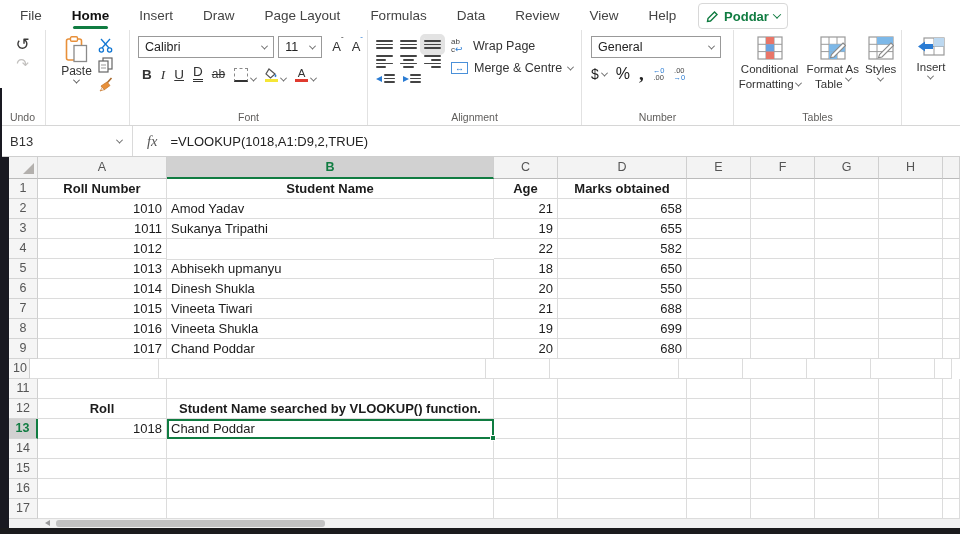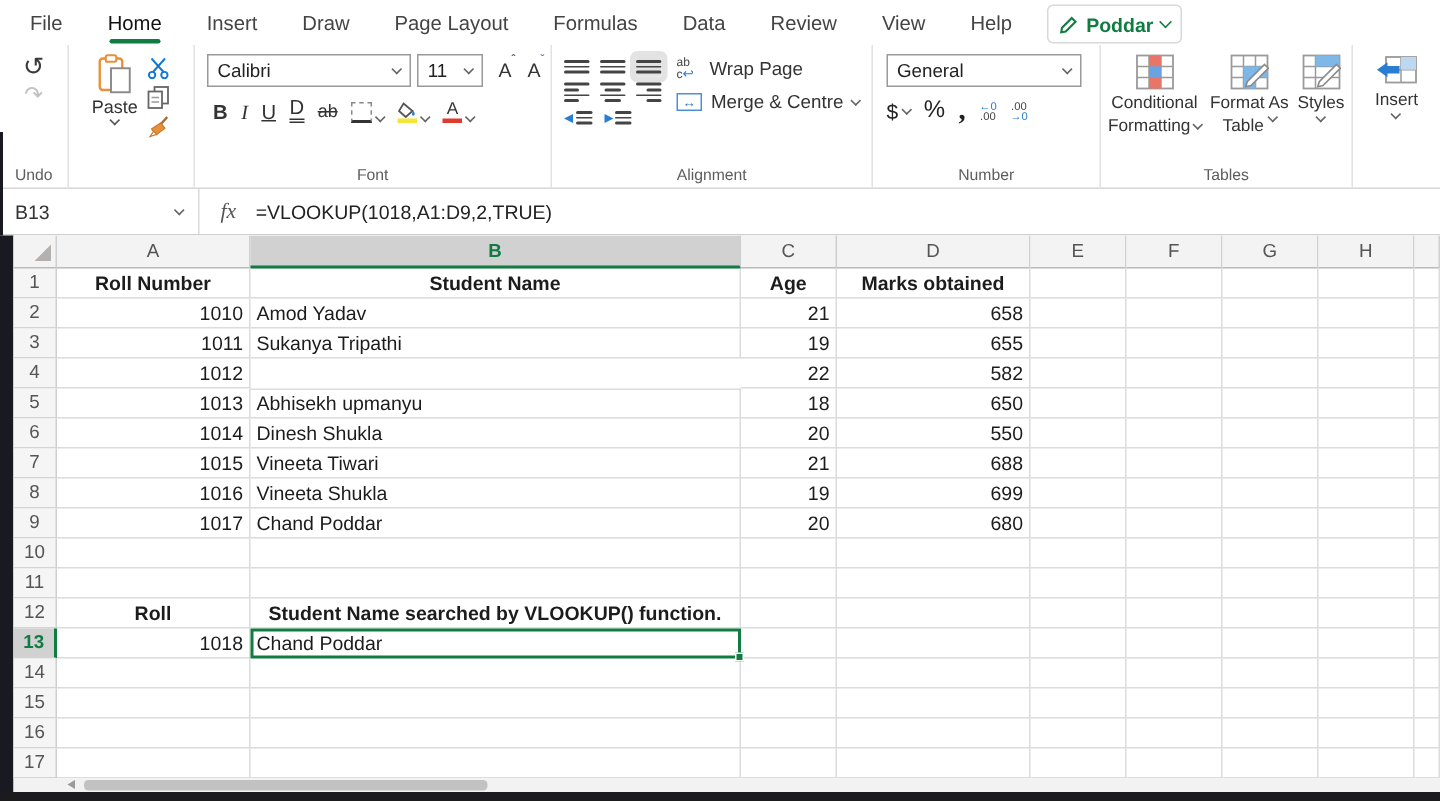--- a/index.html
+++ b/index.html
@@ -4,21 +4,21 @@
 <style>
   :root { --accent:#107c41; }
   * { margin:0; padding:0; box-sizing:border-box; }
   body { background:#e8e8e8; font-family:"Liberation Sans","DejaVu Sans",sans-serif; }
   .window { position:relative; width:960px; height:534px; background:#fff; overflow:hidden; }
 
   
   .tabbar { position:absolute; left:0; top:0; width:960px; height:30px; background:#fff; display:flex; align-items:stretch; }
   .tabs { display:flex; align-items:stretch; padding-left:20px; }
   .tab { position:relative; display:flex; align-items:center; margin-right:30px; font-size:13.5px; color:#444; cursor:default; white-space:nowrap; }
-  .tab.active { color:#111; font-weight:400; }
+  .tab.active { color:#111; font-weight:700; }
   .tab.active::after { content:""; position:absolute; left:1px; right:1px; bottom:1px; height:3px; background:var(--accent); border-radius:2px; }
   .editing-btn { position:absolute; left:698px; top:3px; width:90px; height:26px; display:flex; align-items:center; justify-content:center; gap:5px; border:1px solid #d8d8d8; border-radius:4px; background:#fff; color:var(--accent); font-weight:700; font-size:13px; }
   .chev { display:inline-block; width:6px; height:6px; border-right:1.6px solid currentColor; border-bottom:1.6px solid currentColor; transform:rotate(45deg) translate(-1px,-1px); }
   .chev.sm { width:5px; height:5px; }
 
   
   .ribbon { position:absolute; left:0; top:30px; width:960px; height:96px; background:#fff; border-bottom:1px solid #d6d6d6; display:flex; }
   .rgroup { position:relative; border-right:1px solid #e2e2e2; padding:6px 4px 16px; }
   .rgroup-label { position:absolute; left:0; right:0; bottom:2px; text-align:center; font-size:10.5px; color:#5f5d5b; }
   .g-undo { width:46px; display:flex; flex-direction:column; align-items:center; gap:2px; }
@@ -506,21 +506,21 @@
         <div class="gc l" style="width: 327px;">Chand Poddar</div>
         <div class="gc r" style="width: 64px;">20</div>
         <div class="gc r" style="width: 129px;">680</div>
         <div class="gc" style="width: 64px;"></div>
         <div class="gc" style="width: 64px;"></div>
         <div class="gc" style="width: 64px;"></div>
         <div class="gc" style="width: 64px;"></div>
         <div class="gc" style="width: 17px;"></div>
       </div>
       <div class="grow">
-        <div class="gc grh" style="width: 29px;">10</div>
+        <div class="gc grh" style="width: 21px;">10</div>
         <div class="gc" style="width: 129px;"></div>
         <div class="gc" style="width: 327px;"></div>
         <div class="gc" style="width: 64px;"></div>
         <div class="gc" style="width: 129px;"></div>
         <div class="gc" style="width: 64px;"></div>
         <div class="gc" style="width: 64px;"></div>
         <div class="gc" style="width: 64px;"></div>
         <div class="gc" style="width: 64px;"></div>
         <div class="gc" style="width: 17px;"></div>
       </div>

